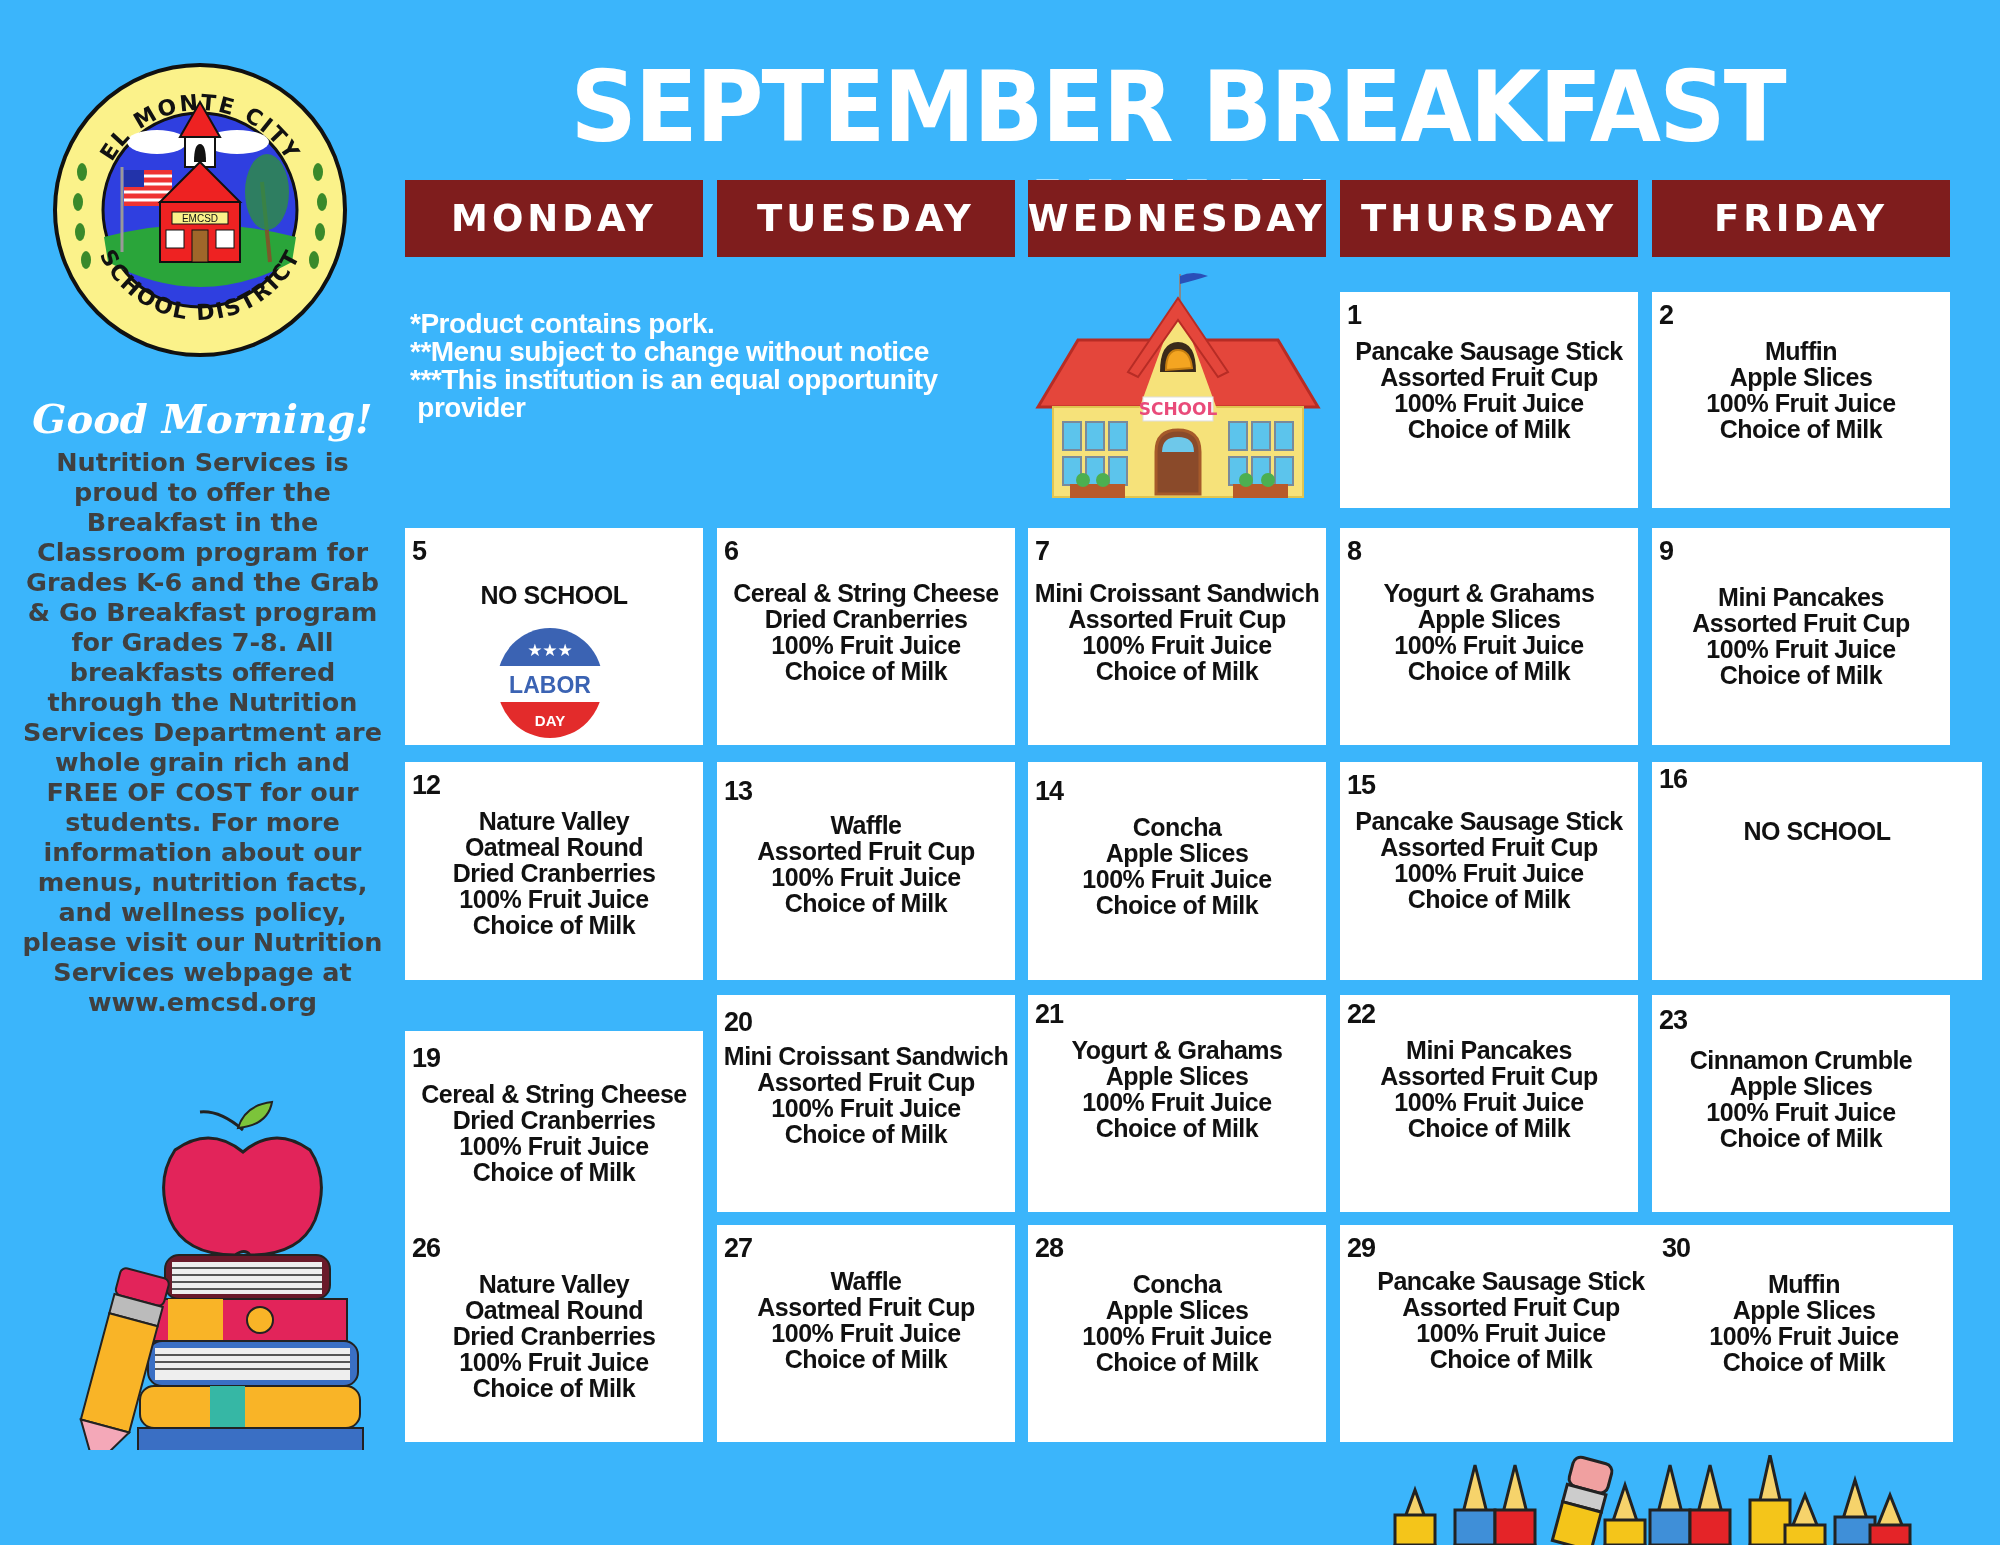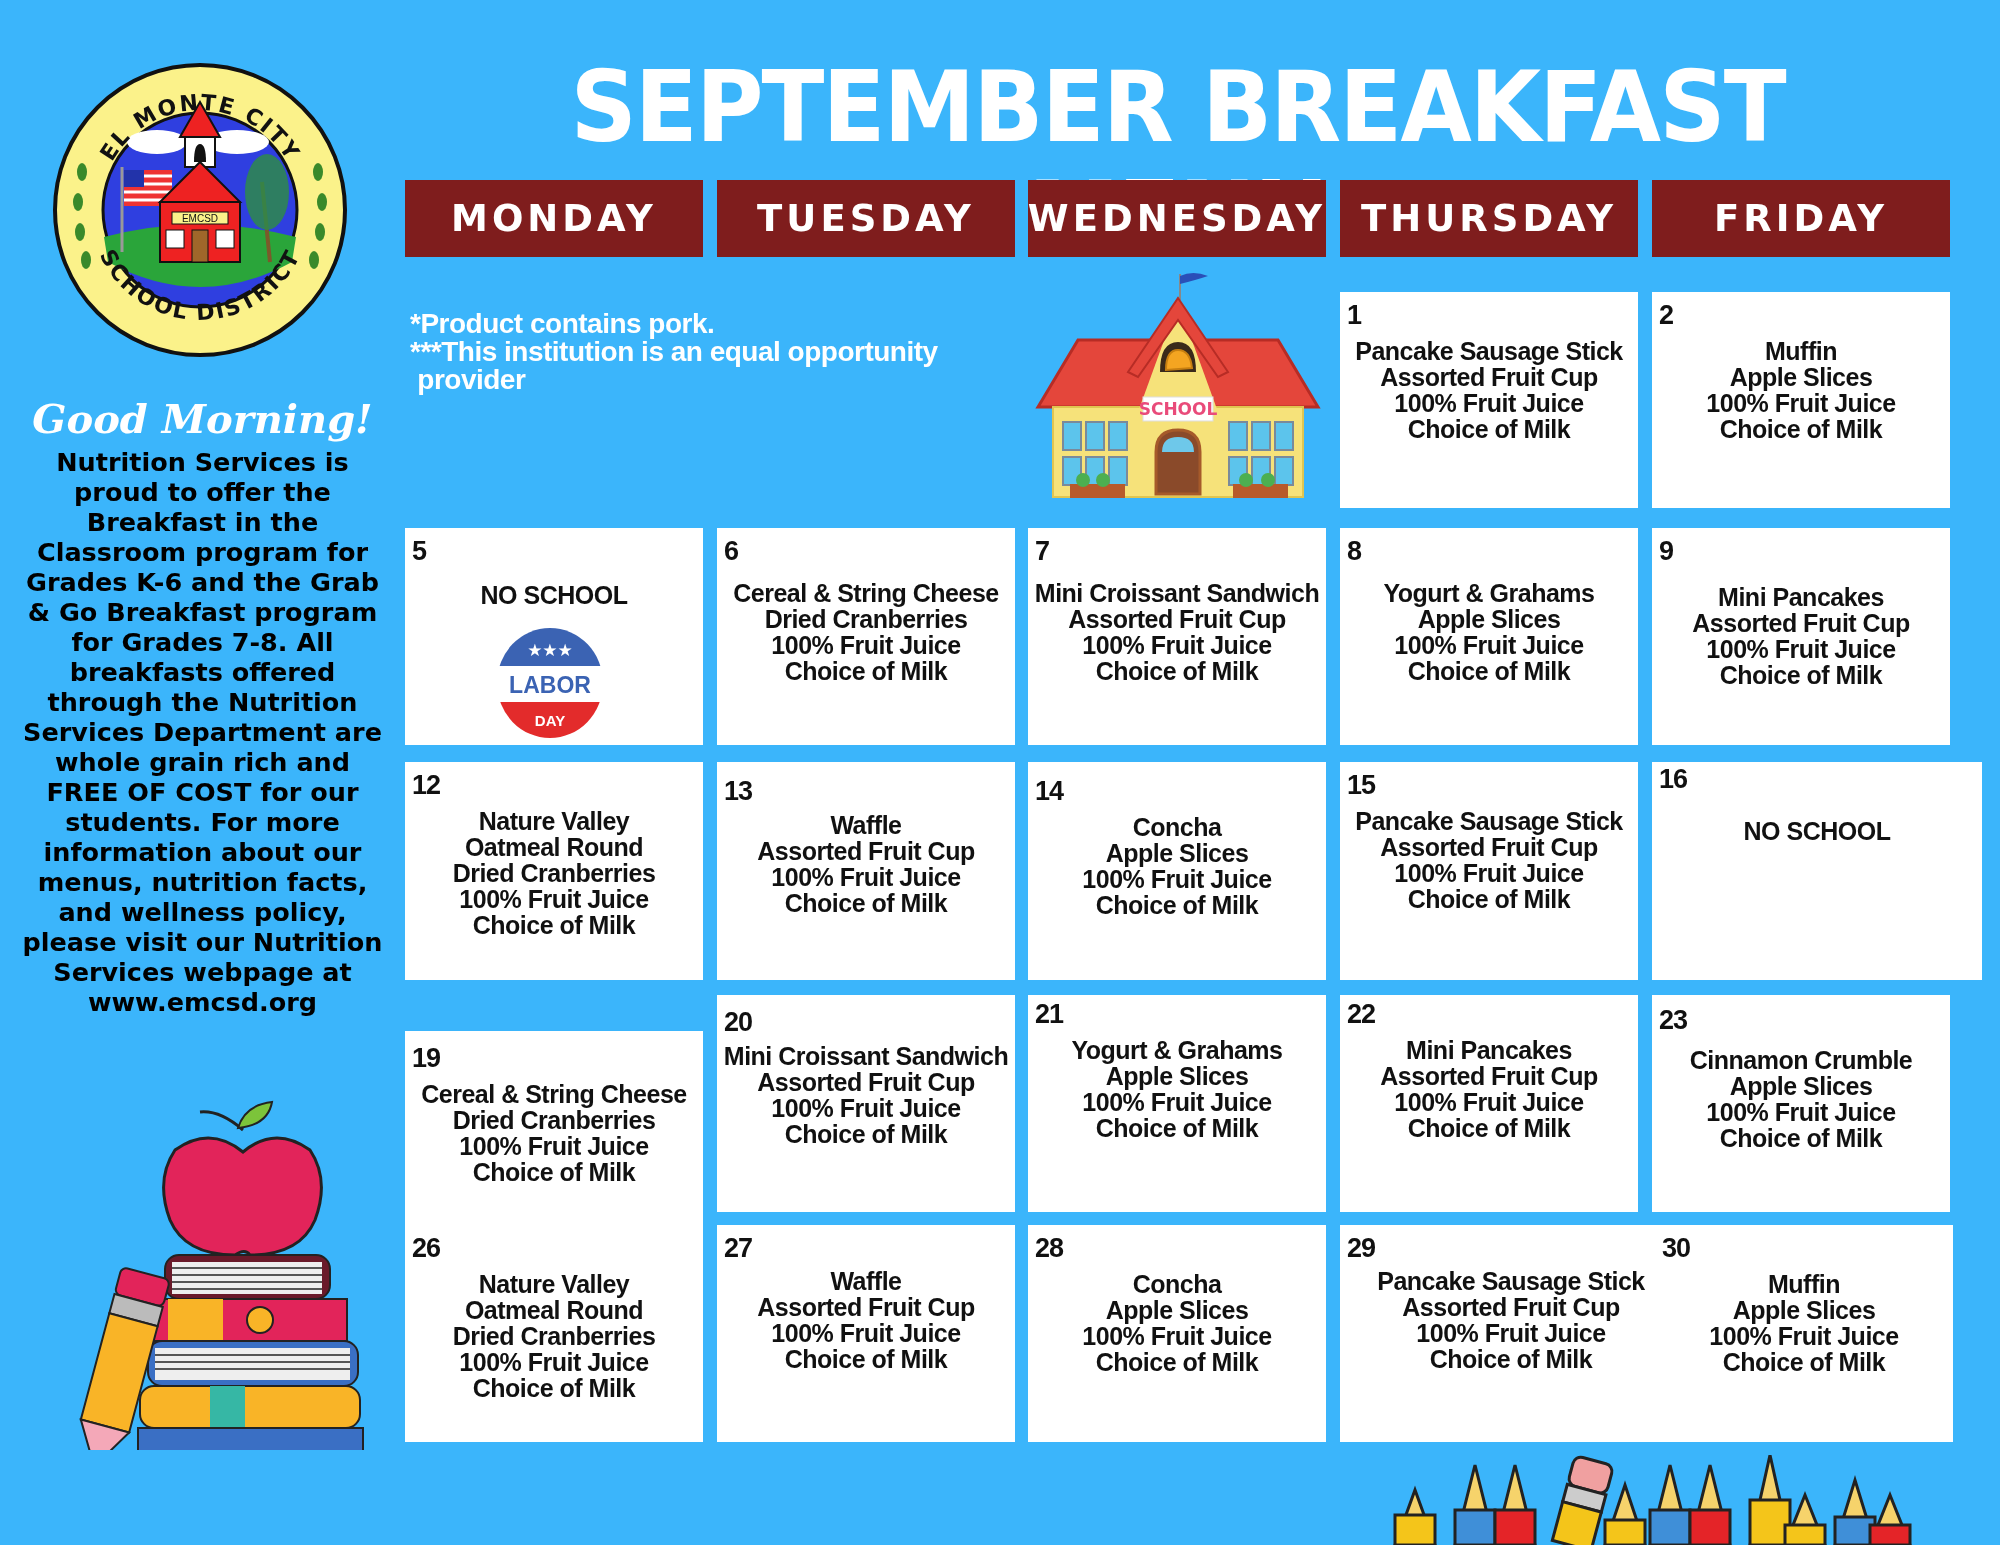--- a/index.html
+++ b/index.html
@@ -36,21 +36,21 @@
     .cell .items div { white-space: nowrap; }
     .notes {
       left: 410px; top: 310px; color: #fff; font-weight: bold; font-size: 28px; line-height: 28px;
       font-family: "Liberation Sans", sans-serif; letter-spacing: -0.5px;
     }
     .greeting {
       left: 20px; top: 395px; width: 365px; text-align: center; color: #fff;
       font-family: "DejaVu Serif", serif; font-style: italic; font-weight: bold; font-size: 40px;
     }
     .blurb {
-      left: 15px; top: 447px; width: 375px; text-align: center; color: #000000;
+      left: 15px; top: 447px; width: 375px; text-align: center; color: #404040;
       font-family: "DejaVu Sans", sans-serif; font-weight: bold; font-size: 25.5px; line-height: 30px;
     }
     .labor { position: absolute; left: 90px; top: 100px; }
   </style>
 </head>
 <body>
 
 <div class="abs" style="left:52px;top:62px;width:296px;height:296px;">
   <svg width="296" height="296" viewBox="0 0 296 296">
     <defs>
@@ -101,20 +101,21 @@
 <div class="abs title">SEPTEMBER BREAKFAST MENU</div>
 
 <div class="dayhdr" style="left:405px;">MONDAY</div>
 <div class="dayhdr" style="left:717px;">TUESDAY</div>
 <div class="dayhdr" style="left:1028px;">WEDNESDAY</div>
 <div class="dayhdr" style="left:1340px;">THURSDAY</div>
 <div class="dayhdr" style="left:1652px;">FRIDAY</div>
 
 <div class="abs notes">
   <div>*Product contains pork.</div>
+  <div>**Menu subject to change without notice</div>
   <div>***This institution is an equal opportunity</div>
   <div style="white-space:pre;"> provider</div>
 </div>
 
 <div class="abs" style="left:1028px;top:262px;width:300px;height:245px;">
   <svg width="300" height="245" viewBox="0 0 300 245">
     <line x1="152" y1="12" x2="152" y2="38" stroke="#888" stroke-width="2"></line>
     <path d="M152 14 Q165 8 180 14 Q168 18 152 22 Z" fill="#2a4fb8"></path>
     <polygon points="10,145 50,78 250,78 290,145" fill="#e4463b" stroke="#b72c25" stroke-width="3"></polygon>
     <rect x="25" y="145" width="250" height="90" fill="#f6e27a" stroke="#e0c550" stroke-width="2"></rect>

